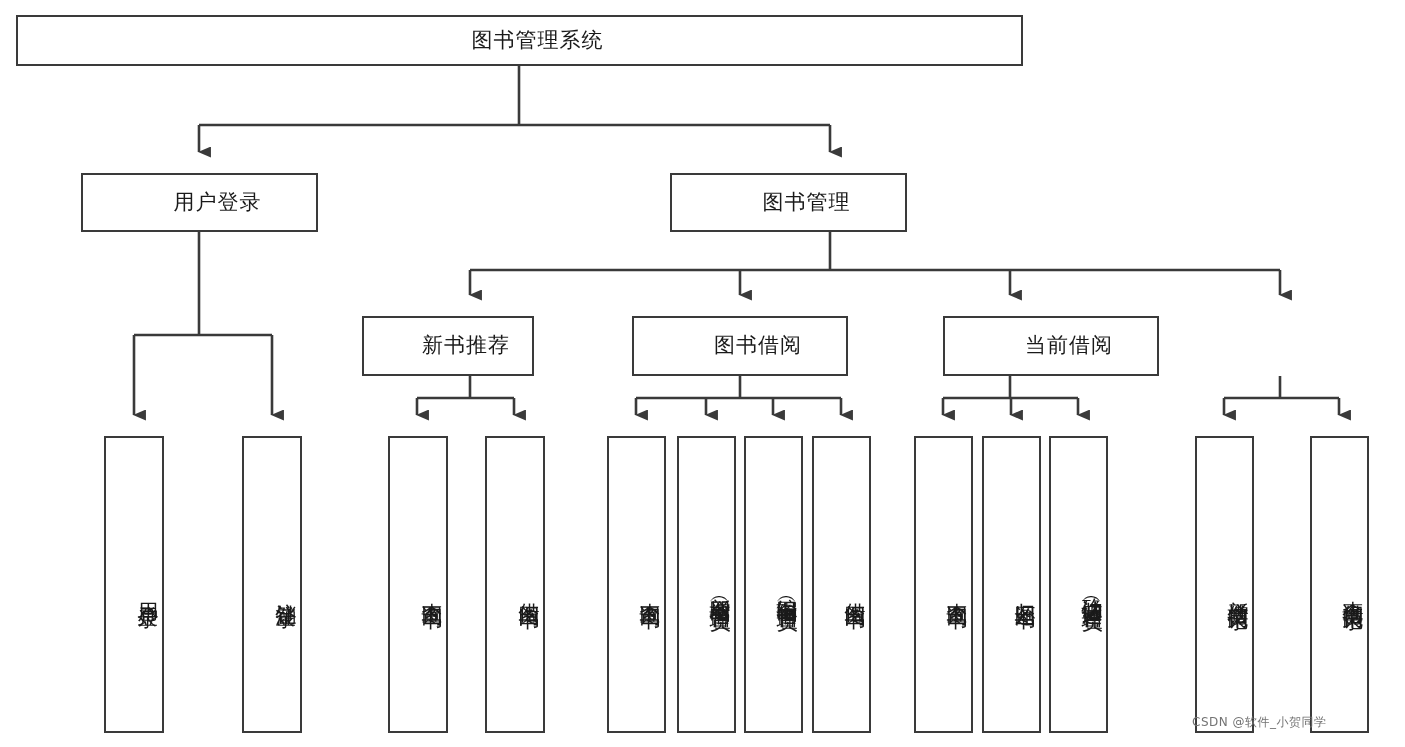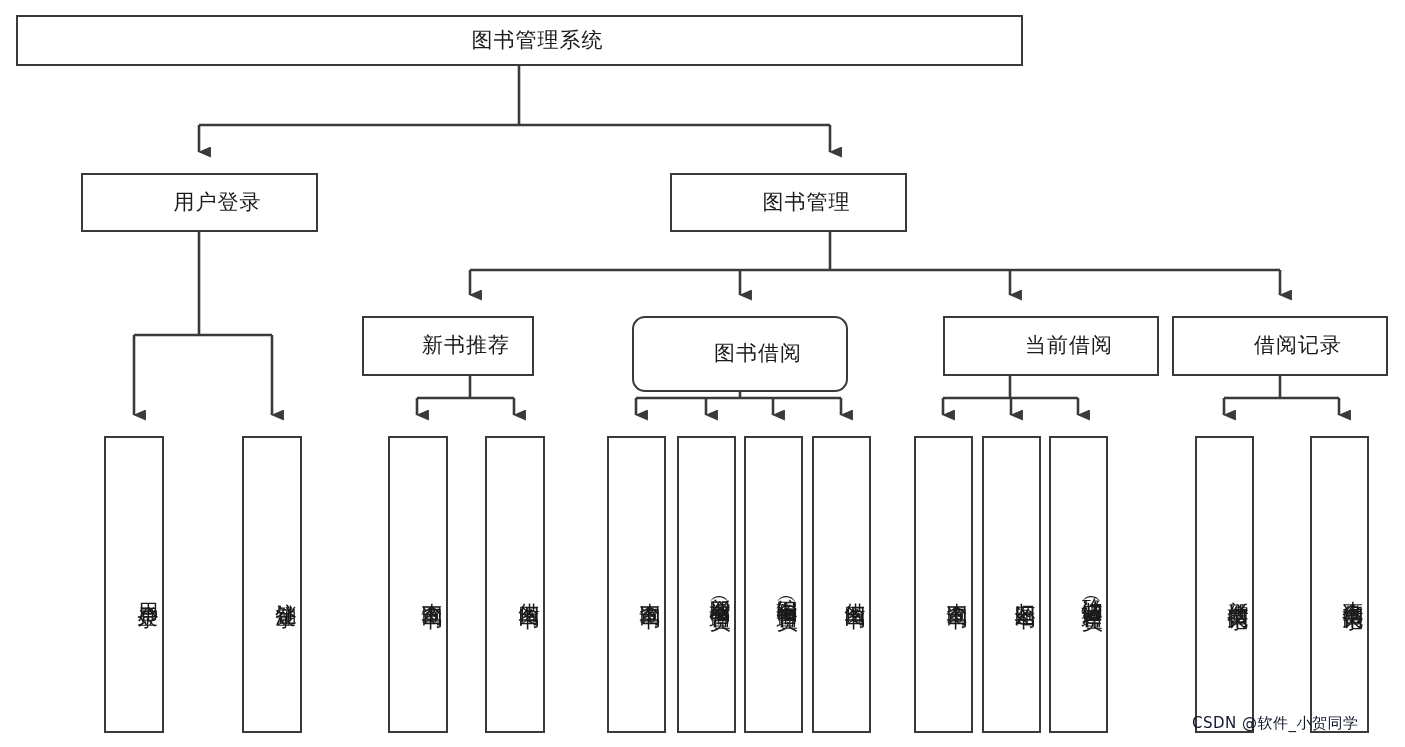--- a/index.html
+++ b/index.html
@@ -51,22 +51,22 @@
     align-items: flex-start;
     justify-content: center;
   }
   .node.vert .vlabel {
     writing-mode: vertical-rl;
     text-orientation: upright;
     display: block;
   }
   #watermark {
     position: absolute;
-    color: #0f172a;
-    font-size: 15px;
+    color: #737373;
+    font-size: 12px;
     letter-spacing: 0.5px;
     white-space: nowrap;
     user-select: none;
   }
 </style>
 </head>
 <body>
 
 <div id="canvas">
 
@@ -132,31 +132,28 @@
   </div>
 
   <div class="node horiz" style="left:670px; top:173px; width:237px; height:59px;">
     <span>图书管理</span>
   </div>
 
   <div class="node horiz" style="left:362px; top:316px; width:172px; height:60px;">
     <span>新书推荐</span>
   </div>
 
-  <div class="node horiz" style="left:632px; top:316px; width:216px; height:76px;border-radius:13px;">
+  <div class="node horiz" style="left:632px; top:316px; width:216px; height:60px;">
     <span>图书借阅</span>
   </div>
 
   <div class="node horiz" style="left:943px; top:316px; width:216px; height:60px;">
     <span>当前借阅</span>
   </div>
 
-  <div class="node horiz" style="left:1172px; top:316px; width:216px; height:60px;">
-    <span>借阅记录</span>
-  </div>
 
   <div class="node vert" style="left:104px; top:436px; width:60px; height:297px;">
     <span class="vlabel">用户登录</span>
   </div>
 
   <div class="node vert" style="left:242px; top:436px; width:60px; height:297px;">
     <span class="vlabel">注销登录</span>
   </div>
 
   <div class="node vert" style="left:388px; top:436px; width:60px; height:297px;">

